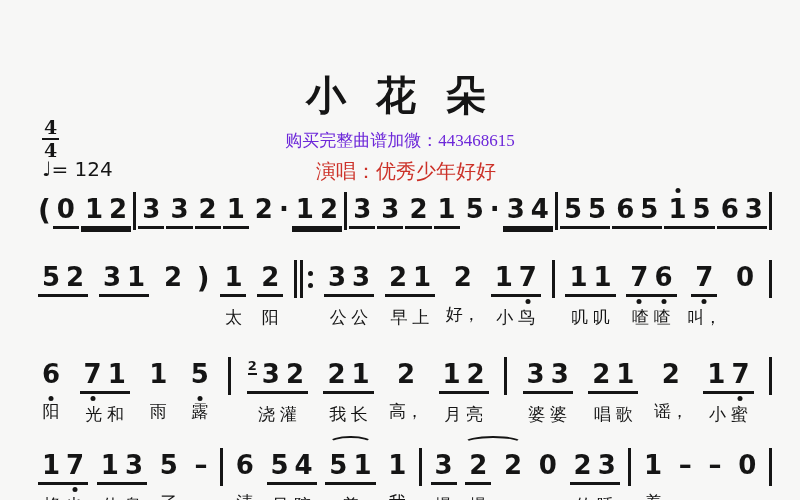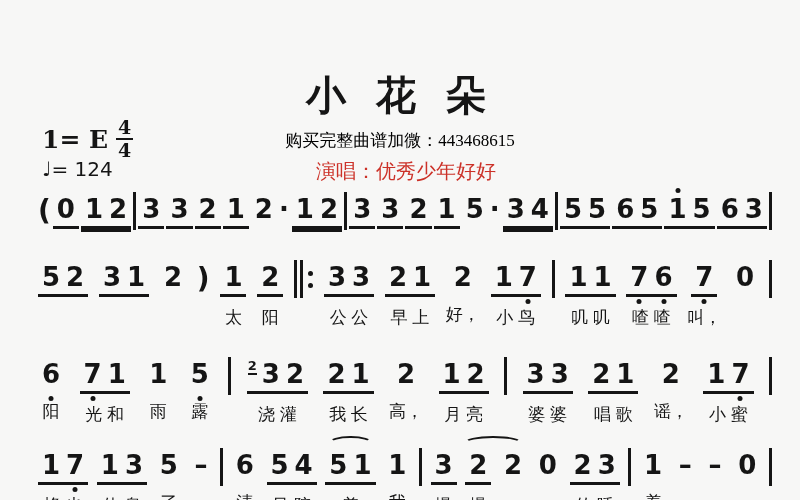--- a/index.html
+++ b/index.html
@@ -95,30 +95,29 @@
   }
 </style>
 </head>
 <body style="background: rgb(247, 247, 246);">
 
 <div class="sheet">
 
   <div class="title">小 花 朵</div>
 
   <div class="keytime">
-    <span>1= E</span>
     <span class="frac">
       <span class="top">4</span>
       <span class="bot">4</span>
     </span>
   </div>
 
   <div class="tempo">♩= 124</div>
 
-  <div class="promo" style="color: #000000;">购买完整曲谱加微：443468615</div>
+  <div class="promo" style="color: #6d28d9;">购买完整曲谱加微：443468615</div>
 
   <div class="singer" style="color: rgb(204, 49, 40); padding-left: 12px;">演唱：优秀少年好好</div>
 
 
   <div class="score">
       <div class="line line1">
         <div class="sym">(</div>
         <div class="cell">
           <div class="notes u1">
             <span class="ch">0</span>

